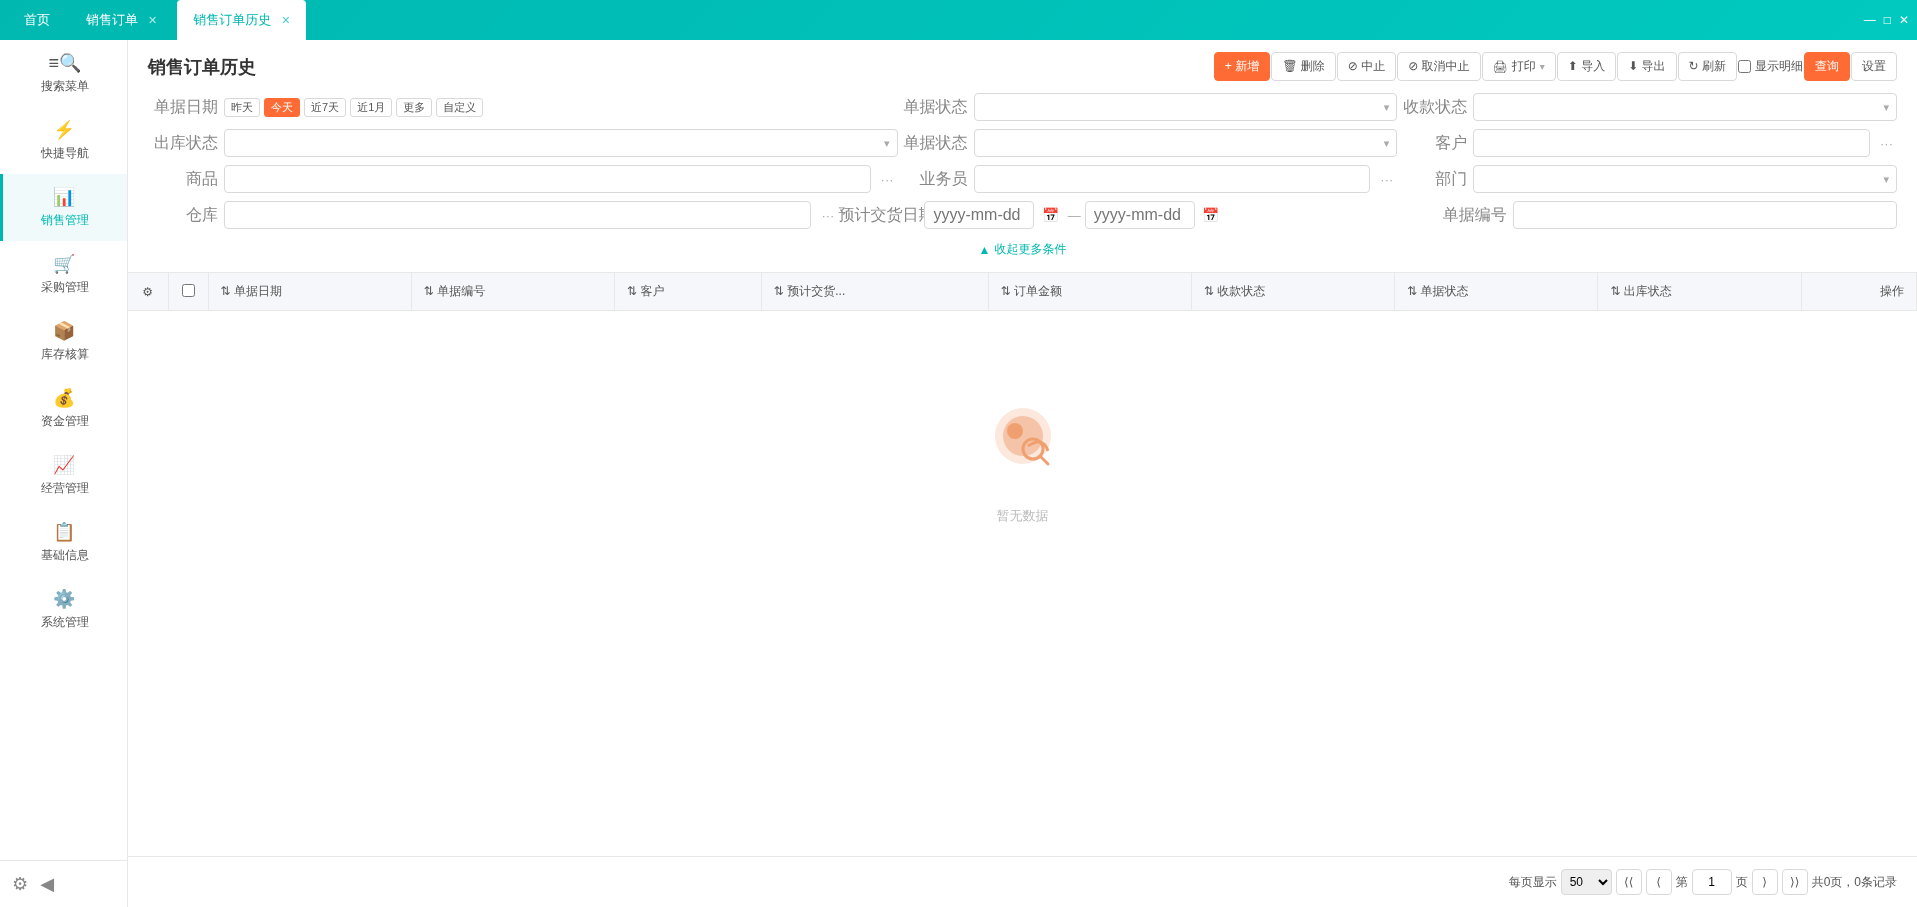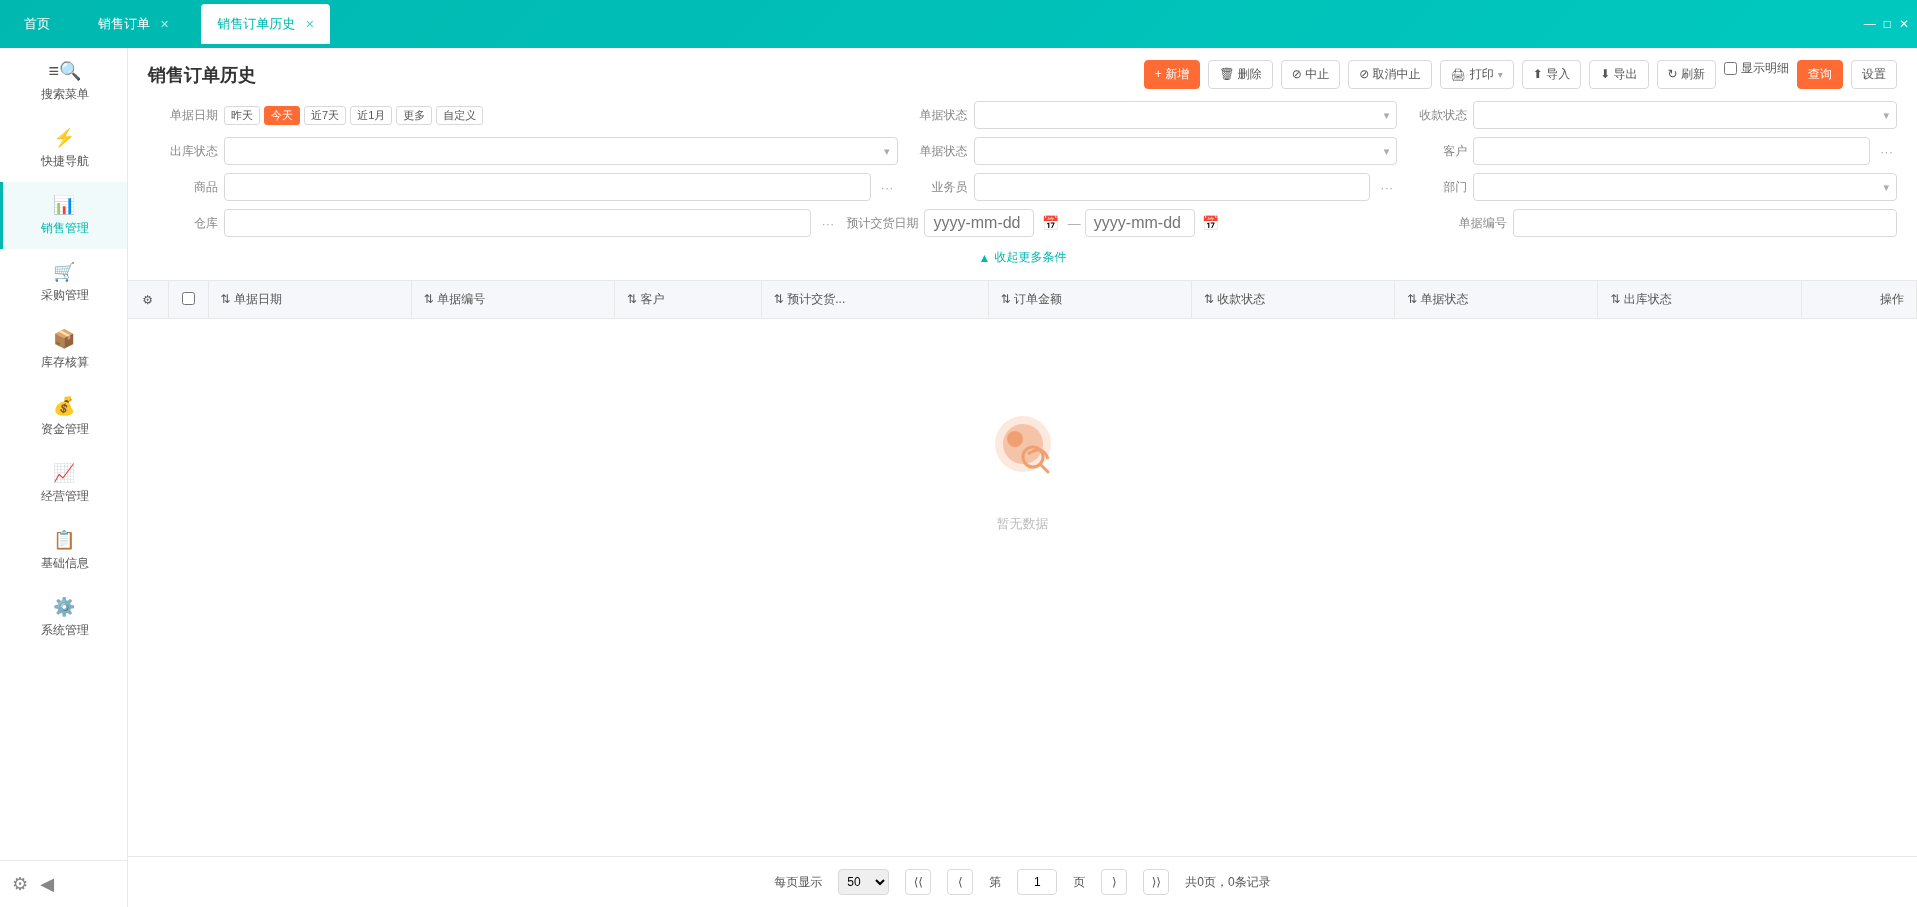--- a/index.html
+++ b/index.html
@@ -1,25 +1,24 @@
 <!DOCTYPE html>
 <html><head>
   <meta charset="utf-8">
   <style>
     * { box-sizing: border-box; margin: 0; padding: 0; }
     body { font-family: 'Microsoft YaHei', Arial, sans-serif; font-size: 13px; background: #f5f5f5; color: #333; display: flex; flex-direction: column; height: 907px; overflow: hidden; }
 
     
     .top-bar {
       background: linear-gradient(135deg, #00b8b0, #00c9c0);
-      height: 48px;
-      display: flex;
-      align-items: center;
+      height: 40px;
+      display: flex;
       padding: 0 8px;
-      gap: 16px;
+      gap: 4px;
       flex-shrink: 0;
     }
     .tab-item {
       height: 40px;
       display: flex;
       align-items: center;
       padding: 0 16px;
       color: #fff;
       cursor: pointer;
       font-size: 13px;
@@ -108,22 +107,22 @@
       justify-content: space-between;
       margin-bottom: 12px;
     }
     .page-title {
       font-size: 18px;
       font-weight: bold;
       color: #333;
     }
     .toolbar {
       display: flex;
-      align-items: flex-start;
-      gap: 8px;
+      align-items: center;
+      gap: 1px;
     }
     .btn {
       display: flex;
       align-items: center;
       gap: 4px;
       padding: 5px 10px;
       border: 1px solid #d9d9d9;
       background: #fff;
       border-radius: 4px;
       cursor: pointer;
@@ -147,21 +146,21 @@
     }
     .filter-item {
       display: flex;
       align-items: center;
       gap: 6px;
       flex: 1;
       min-width: 0;
     }
     .filter-label {
       color: #888;
-      font-size: 12px;
+      font-size: 16px;
       white-space: nowrap;
       width: 70px;
       text-align: right;
       flex-shrink: 0;
     }
     .filter-input {
       flex: 1;
       height: 28px;
       border: 1px solid #d9d9d9;
       border-radius: 4px;
@@ -304,25 +303,25 @@
     }
     .empty-text {
       color: #bbb;
       font-size: 13px;
     }
 
     
     .pagination {
       display: flex;
       align-items: center;
-      justify-content: center;
+      justify-content: flex-end;
       padding: 12px 20px;
       background: #fff;
       border-top: 1px solid #e8e8e8;
-      gap: 16px;
+      gap: 4px;
       font-size: 12px;
       color: #555;
       flex-shrink: 0;
     }
     .page-size-select {
       height: 26px;
       border: 1px solid #d9d9d9;
       border-radius: 4px;
       padding: 0 4px;
       font-size: 12px;

